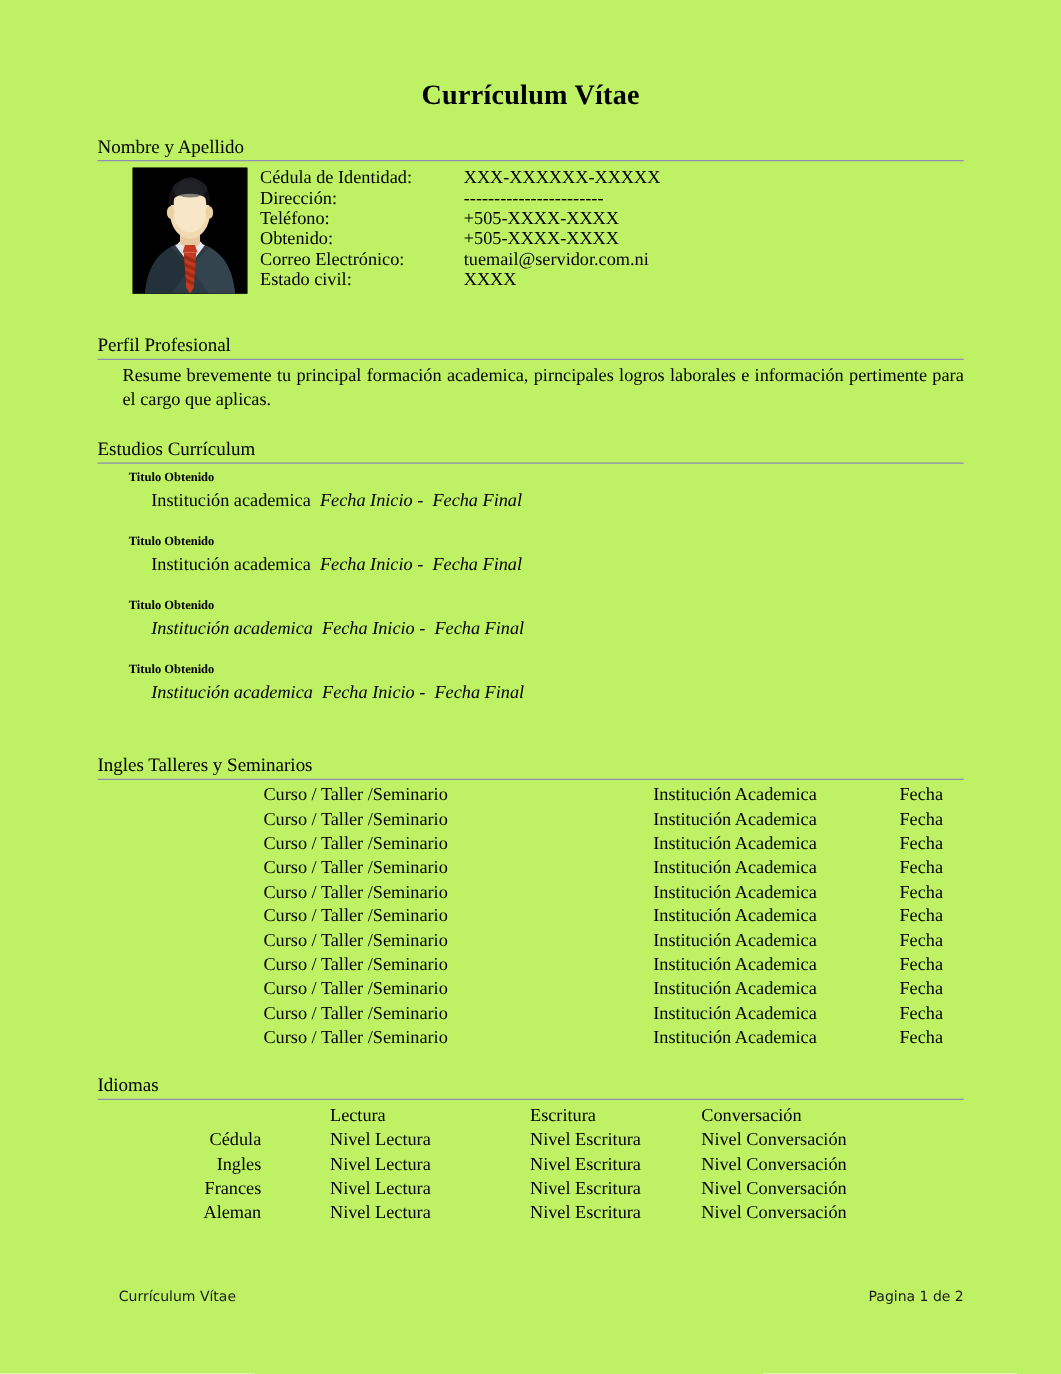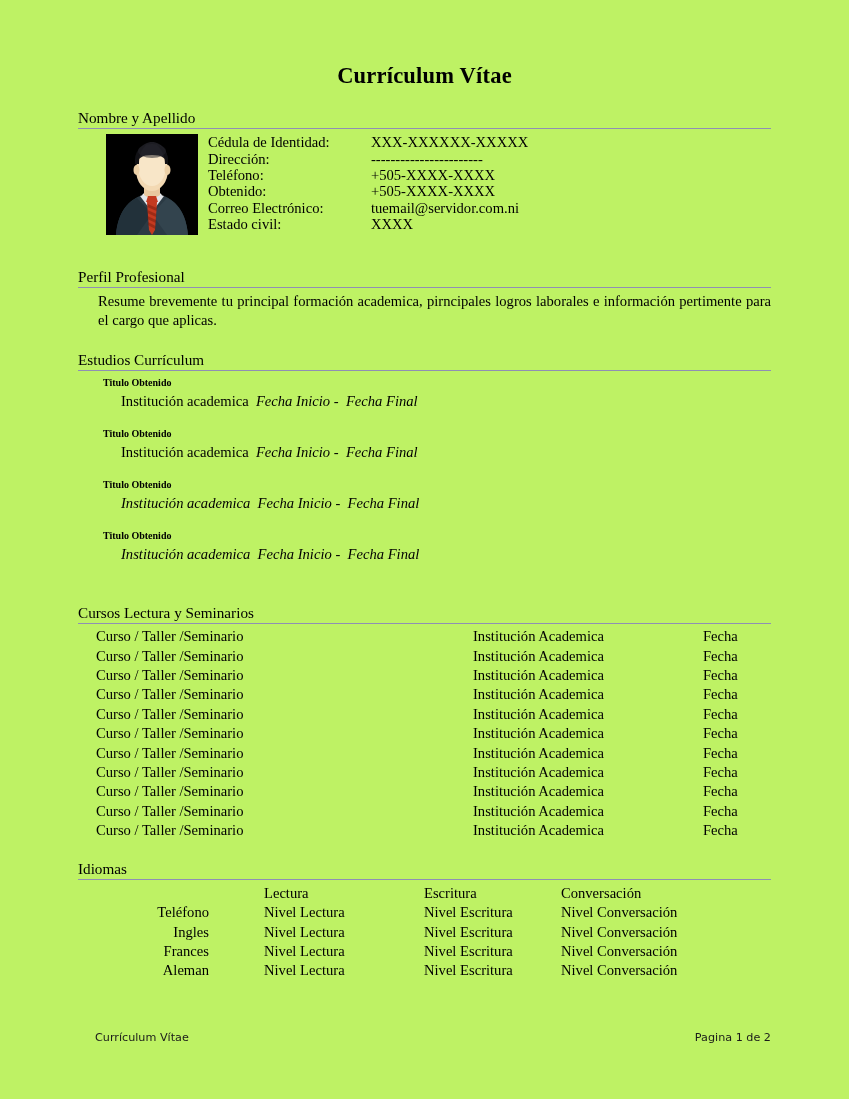--- a/index.html
+++ b/index.html
@@ -122,20 +122,21 @@
     border-collapse: collapse;
     font-size: 14.6px;
     width: 675px;
     table-layout: fixed;
   }
   .cursos-table td {
     padding: 0;
     line-height: 19.4px;
     white-space: nowrap;
     vertical-align: top;
+    text-align: center;
   }
   .cursos-table td.c-nombre { width: 377px; }
   .cursos-table td.c-inst   { width: 230px; }
   .cursos-table td.c-fecha  { width: 68px; }
 
   
   .idiomas-table {
     margin-top: 4px;
     border-collapse: collapse;
     font-size: 14.6px;
@@ -281,21 +282,21 @@
         <div class="estudio-titulo">Titulo Obtenido</div>
         <div class="estudio-linea allital">
           <span class="inst">Institución academica</span><span>&nbsp; </span><span class="fechas">Fecha Inicio</span><span>&nbsp;</span><span class="sep">-</span><span>&nbsp; </span><span class="fechas">Fecha Final</span>
         </div>
       </div>
 
     </div>
   </div>
 
   <div class="section" id="sec-cursos" style="top:605px;">
-    <div class="section-heading">Cursos Lectura y Seminarios</div>
+    <div class="section-heading">Ingles Talleres y Seminarios</div>
     <div class="rule"></div>
     <table class="cursos-table">
       <tbody>
         <tr>
           <td class="c-nombre">Curso / Taller /Seminario</td>
           <td class="c-inst">Institución Academica</td>
           <td class="c-fecha">Fecha</td>
         </tr>
         <tr>
           <td class="c-nombre">Curso / Taller /Seminario</td>
@@ -358,21 +359,21 @@
       <thead>
         <tr>
           <th class="col-lang"></th>
           <th class="col-a">Lectura</th>
           <th class="col-b">Escritura</th>
           <th class="col-c">Conversación</th>
         </tr>
       </thead>
       <tbody>
         <tr>
-          <td class="col-lang">Teléfono</td>
+          <td class="col-lang">Cédula</td>
           <td class="col-a">Nivel Lectura</td>
           <td class="col-b">Nivel Escritura</td>
           <td class="col-c">Nivel Conversación</td>
         </tr>
         <tr>
           <td class="col-lang">Ingles</td>
           <td class="col-a">Nivel Lectura</td>
           <td class="col-b">Nivel Escritura</td>
           <td class="col-c">Nivel Conversación</td>
         </tr>

